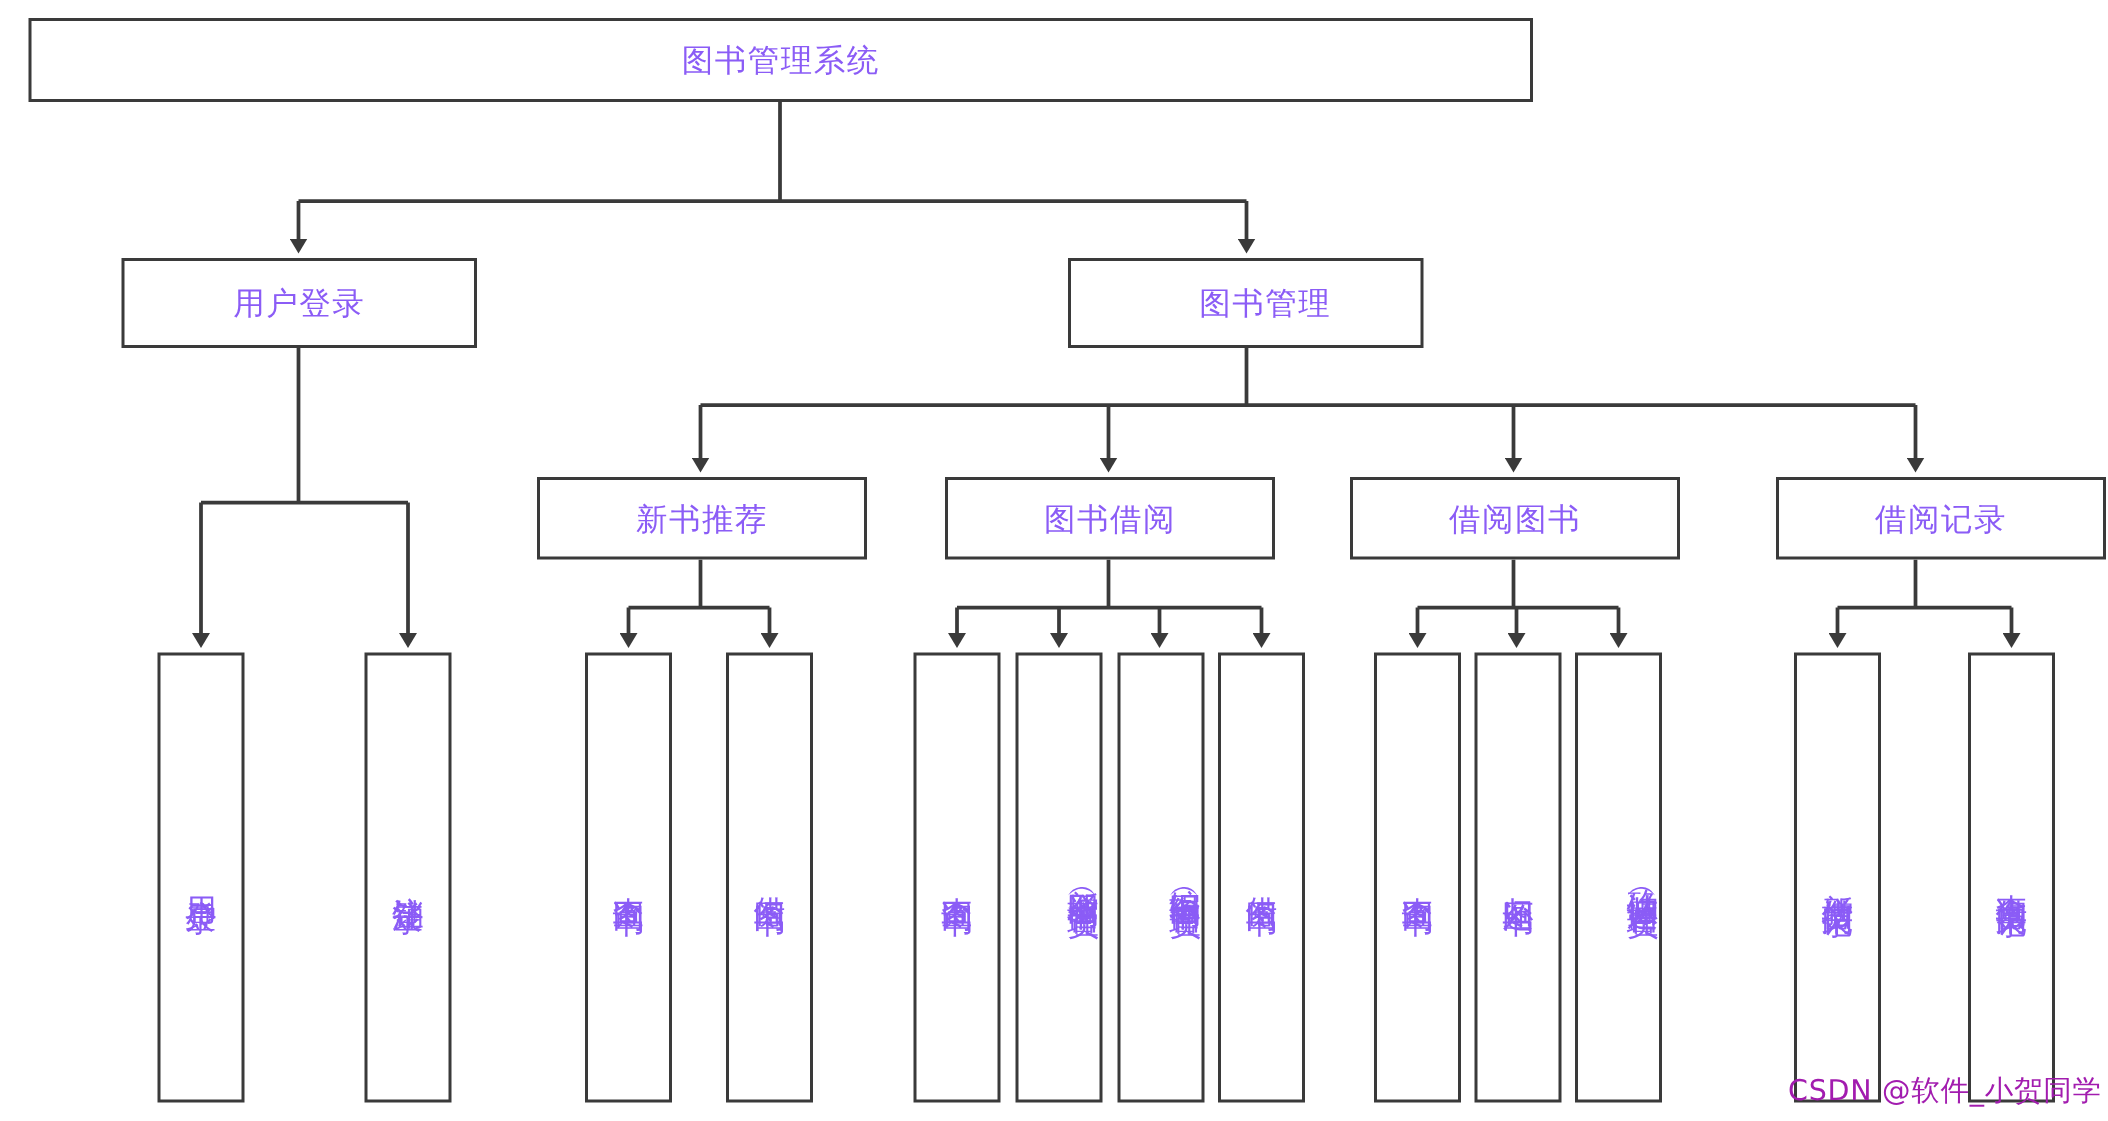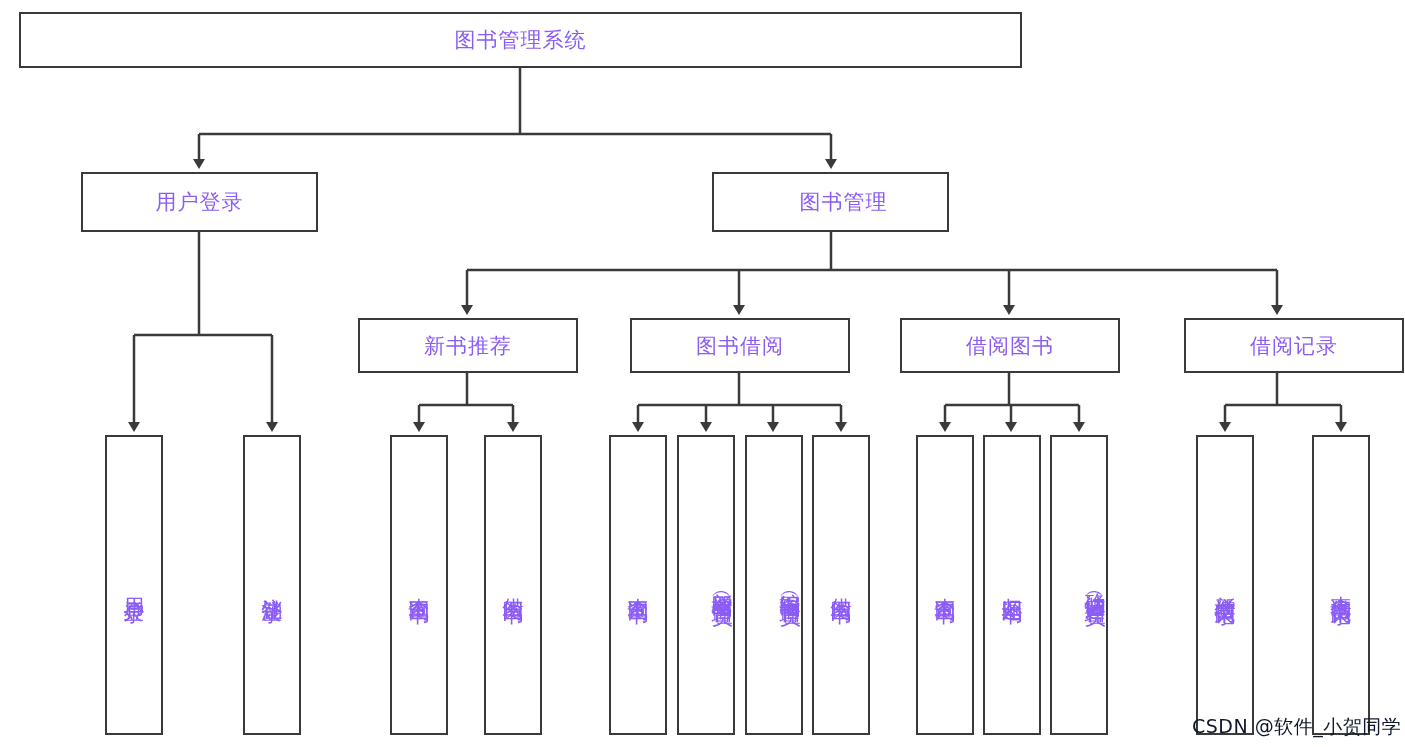--- a/index.html
+++ b/index.html
@@ -48,21 +48,21 @@
     position: absolute;
     left: 0;
     top: 0;
     width: 1405px;
     height: 747px;
     pointer-events: none;
   }
   .watermark {
     position: absolute;
     font-size: 19px;
-    color: #0f172a;
+    color: #a21caf;
     white-space: nowrap;
     letter-spacing: 0.5px;
   }
 </style>
 </head>
 <body>
 
 <div id="canvas">
 
   <svg class="links" viewBox="0 0 1405 747">

